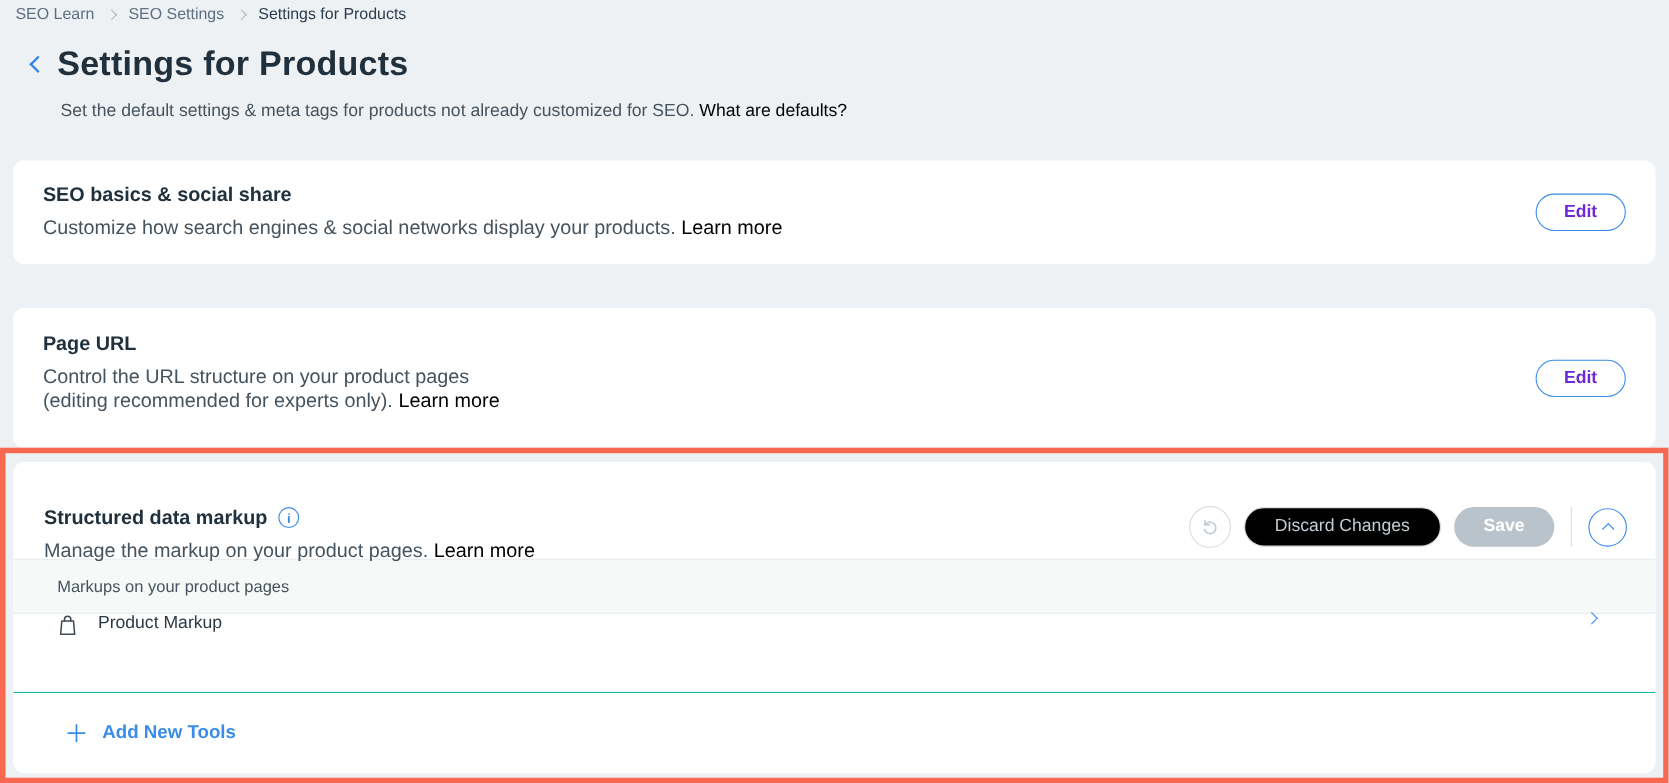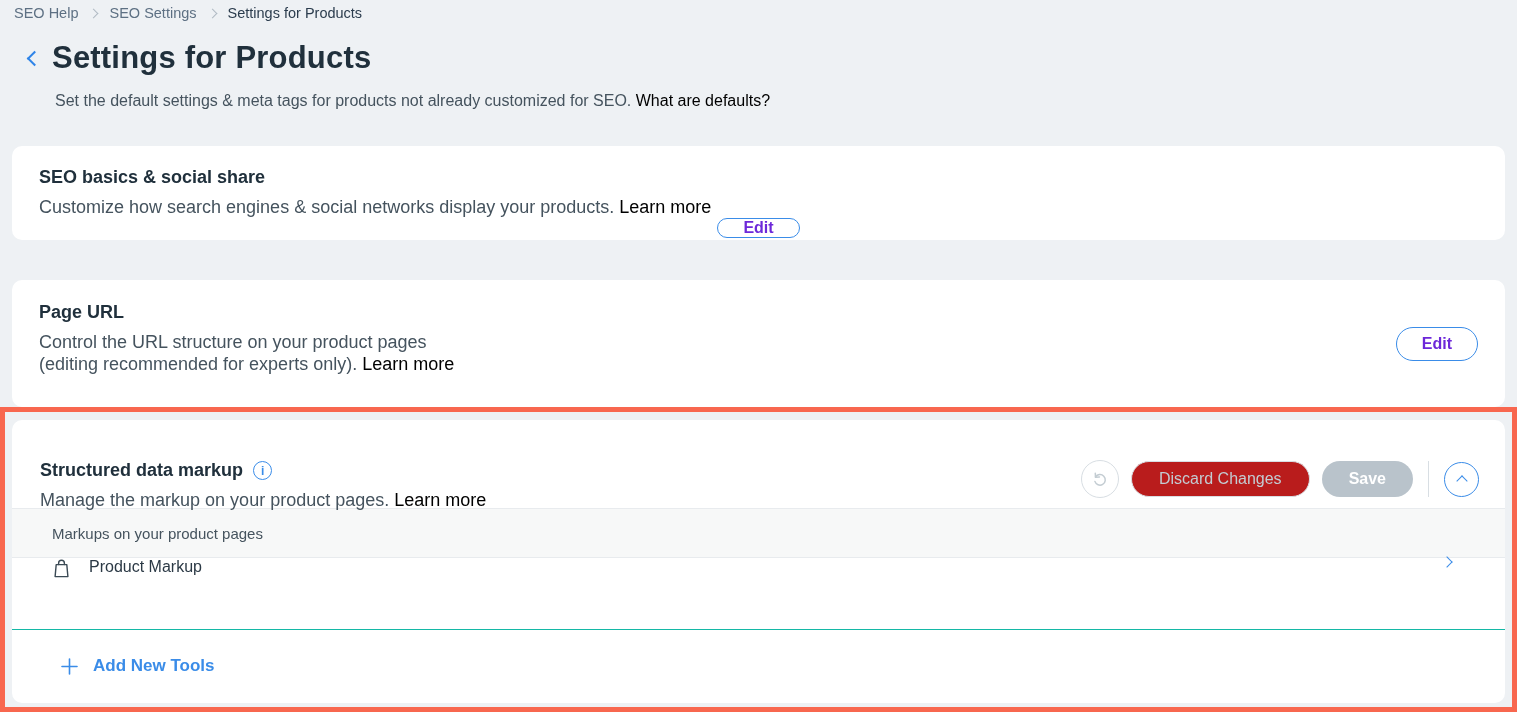--- a/index.html
+++ b/index.html
@@ -56,21 +56,21 @@
   .subtitle {
     position: absolute; top: 92px; left: 55px;
     font-size: 16px; color: #45535e;
   }
   .link { color: #000000; cursor: pointer; text-decoration: none; }
   
   .card {
     position: absolute; left: 12px; right: 12px;
     background: #ffffff; border-radius: 10px;
   }
-  .card-basic { top: 146px; height: 94px; padding: 21px 27px; display: flex; justify-content: space-between; flex-direction: column; }
+  .card-basic { top: 146px; height: 94px; padding: 21px 27px; display: flex; justify-content: space-between; }
   .card-url   { top: 280px; height: 127px; padding: 22px 27px; display: flex; justify-content: space-between; }
   .card-title { font-size: 18px; font-weight: 700; color: #20303c; margin-bottom: 8px; }
   .card-desc  { font-size: 18px; color: #45535e; line-height: 22px; }
   .edit-btn {
     align-self: center;
     height: 34px; padding: 0 25px;
     background: #ffffff; border: 1px solid #3a8ce8; border-radius: 17px;
     color: #6d28d9; font-size: 16px; font-weight: 600; cursor: pointer;
     font-family: inherit;
   }
@@ -94,21 +94,21 @@
   }
   .sd-controls { display: flex; align-items: center; gap: 12px; }
   .icon-circle-btn {
     width: 38px; height: 38px; border-radius: 50%;
     border: 1px solid #d8dee3; background: #ffffff;
     display: flex; align-items: center; justify-content: center; cursor: default;
   }
   .pill-btn {
     height: 36px; border-radius: 18px; font-size: 16px; font-family: inherit; cursor: default;
   }
-  .discard-btn { padding: 0 27px; background: #b91c1c; border: 1px solid #d8dee3; color: #c3ccd2; }
+  .discard-btn { padding: 0 27px; background: #000000; border: 1px solid #d8dee3; color: #c3ccd2; }
   .save-btn    { padding: 0 27px; background: #b9c3cb; border: none; color: #ffffff; font-weight: 600; cursor: default; }
   .v-divider { width: 1px; height: 36px; background: #d8dee3; margin: 0 3px; }
   .collapse-btn {
     width: 35px; height: 35px; border-radius: 50%;
     border: 1.4px solid #3a8ce8; background: #ffffff;
     display: flex; align-items: center; justify-content: center; cursor: pointer;
   }
   .chev-up {
     width: 8px; height: 8px;
     border-right: 1.8px solid #3a8ce8; border-bottom: 1.8px solid #3a8ce8;
@@ -135,21 +135,21 @@
   .add-row {
     height: 72px; display: flex; align-items: center; gap: 15px;
     padding-left: 49px; cursor: pointer;
   }
   .add-label { color: #3a8ce8; font-size: 17px; font-weight: 600; }
 </style>
 </head>
 <body>
 
 <nav class="breadcrumb">
-  <span class="crumb">SEO Help</span>
+  <span class="crumb">SEO Learn</span>
   <span class="crumb-sep"></span>
   <span class="crumb">SEO Settings</span>
   <span class="crumb-sep"></span>
   <span class="crumb current">Settings for Products</span>
 </nav>
 
 <div class="header-row">
   <div class="header-left">
     <button class="back-btn">
       <span class="back-chevron"></span>

